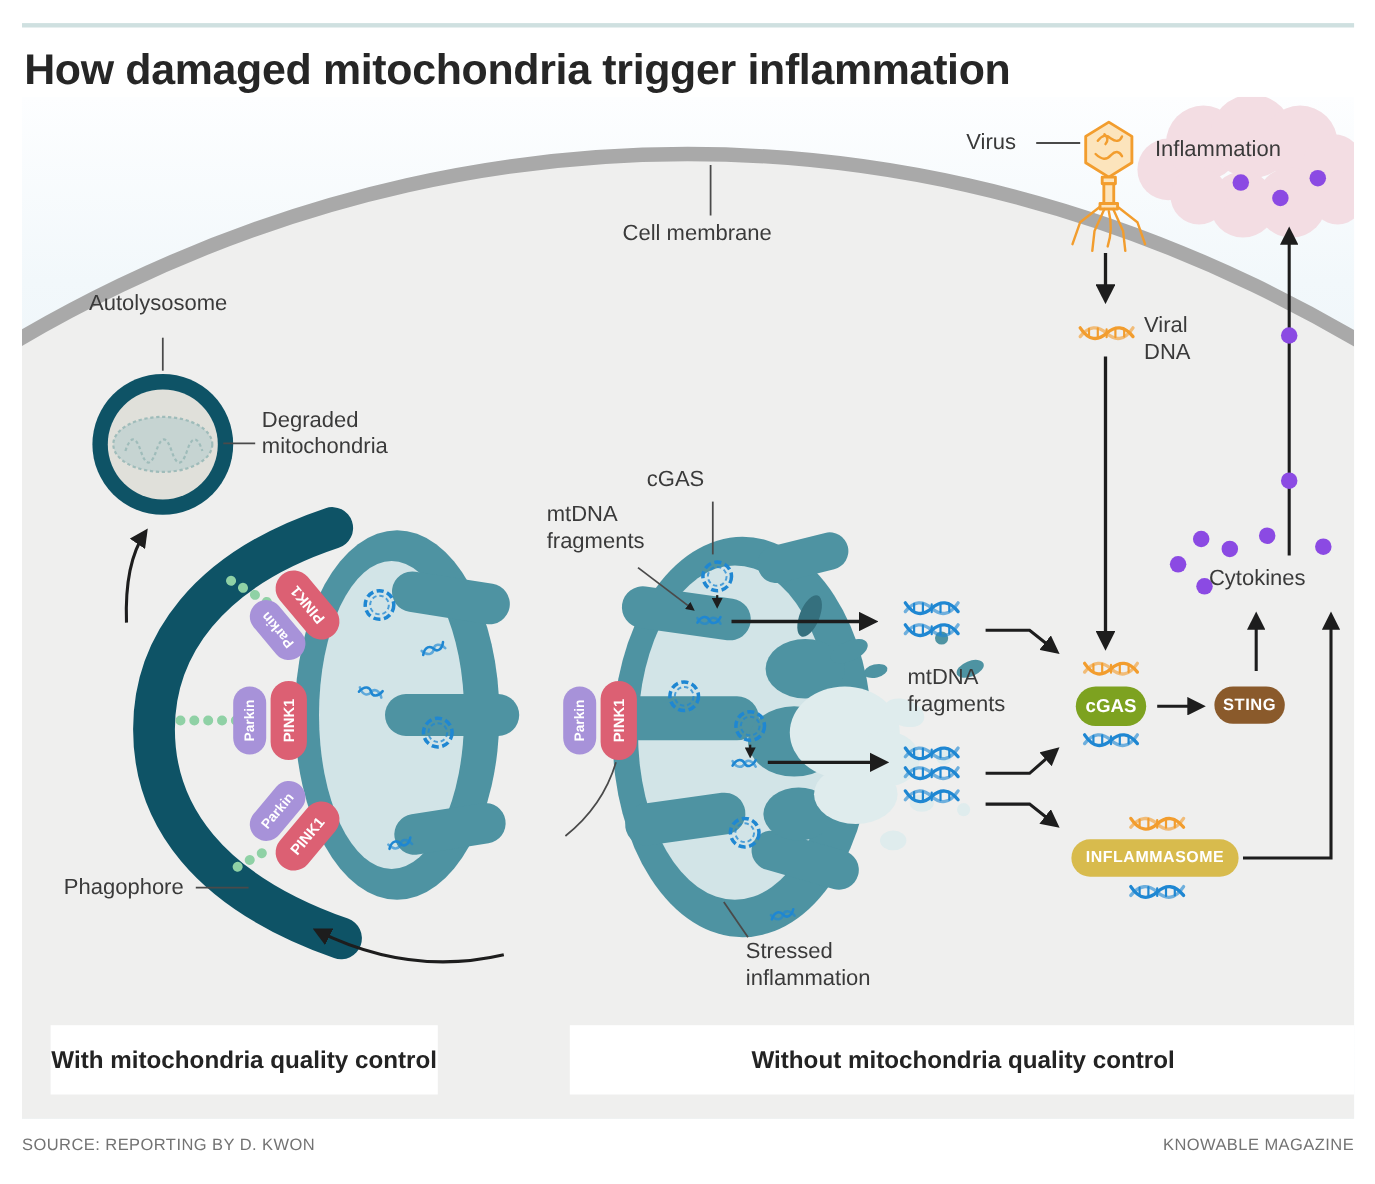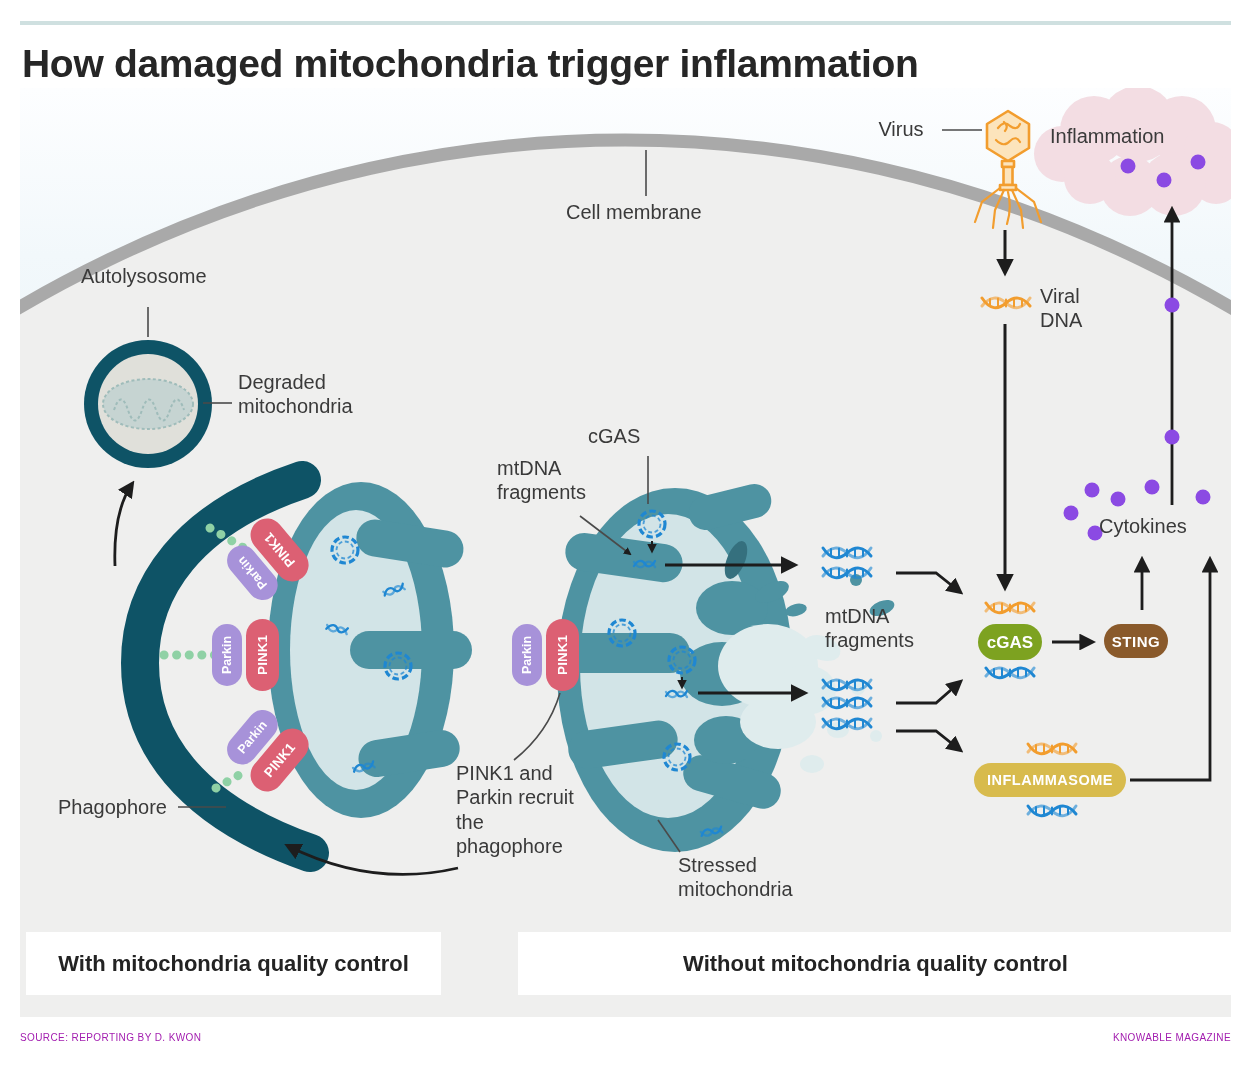--- a/index.html
+++ b/index.html
@@ -15,21 +15,21 @@
   .accent{position:absolute;left:20px;top:21px;width:1211px;height:4px;background:var(--accent_line)}
   .title{position:absolute;left:22px;top:42px;font-size:39px;font-weight:800;color:#262626;letter-spacing:-.3px}
   .diagram{position:absolute;left:20px;top:88px;width:1211px;height:929px;overflow:hidden;
            background:linear-gradient(to bottom,#fdfeff 0%,#f2f8fb 18%,#e9f2f7 45%,#e6f0f6 100%)}
   .scene{position:absolute;left:0;top:0}
   .lbl{position:absolute;font-size:20px;color:#3a3a3a;line-height:1.22}
   .lbl.center{text-align:left}
   .lbl.right{text-align:center}
   .panel{position:absolute;top:844px;height:63px;background:#ffffff;display:flex;align-items:center;justify-content:center;
          font-size:22px;font-weight:bold;color:#232323}
-  .footer{position:absolute;top:1032px;font-size:10px;color:#a21caf;letter-spacing:.4px}
+  .footer{position:absolute;top:1032px;font-size:15px;color:#737373;letter-spacing:.4px}
   .footer.left{left:20px}.footer.right{right:19px;}
   
   .cell-body{fill:var(--cell_fill);stroke:var(--membrane);stroke-width:13px}
   .cloud-c{fill:var(--cloud)}
   .dot{fill:var(--cytokine)}
   .ring{fill:var(--teal_dark)}
   .lyso-in{fill:#e0e0da}
   .degraded-o{fill:#c6d4d2;stroke:#9fbcba;stroke-width:2px;stroke-dasharray:3 2.4}
   .degraded-w{fill:none;stroke:#9fbcba;stroke-width:2px;stroke-dasharray:3 2.4}
   .phago{fill:none;stroke:var(--teal_dark);stroke-width:38px;stroke-linecap:round}
@@ -268,22 +268,21 @@
     <div class="lbl right" style="left:844px;top:29px;width:74px">Virus</div>
     <div class="lbl" style="left:1020px;top:196px;width:58px">Viral DNA</div>
     <div class="lbl center" style="left:1030px;top:36px;width:180px">Inflammation</div>
     <div class="lbl center" style="left:1079px;top:426px;width:140px">Cytokines</div>
     <div class="lbl" style="left:61px;top:176px;width:160px">Autolysosome</div>
     <div class="lbl" style="left:218px;top:282px;width:135px">Degraded mitochondria</div>
     <div class="lbl" style="left:38px;top:707px;width:132px">Phagophore</div>
     <div class="lbl center" style="left:568px;top:336px;width:120px">cGAS</div>
     <div class="lbl" style="left:477px;top:368px;width:112px">mtDNA fragments</div>
     <div class="lbl" style="left:805px;top:516px;width:118px">mtDNA fragments</div>
-    <div class="lbl" style="left:436px;top:673px;width:140px">PINK1 and Parkin recruit the phagophore</div>
-    <div class="lbl" style="left:658px;top:765px;width:145px">Stressed mitochondria</div>
-
-    <div class="panel" style="left:6px;width:415px">With mitochondria quality control</div>
+    <div class="lbl" style="left:658px;top:765px;width:145px">Stressed inflammation</div>
+
+    <div class="panel" style="left:26px;width:352px">With mitochondria quality control</div>
     <div class="panel" style="left:498px;width:715px">Without mitochondria quality control</div>
   </div>
 
   <div class="footer left">SOURCE: REPORTING BY D. KWON</div>
   <div class="footer right">KNOWABLE MAGAZINE</div>
 </div>
 
 </body></html>

